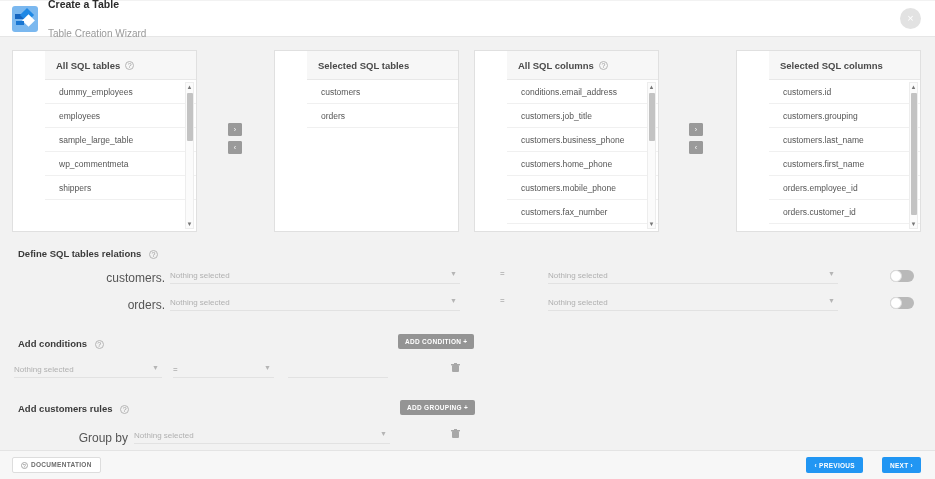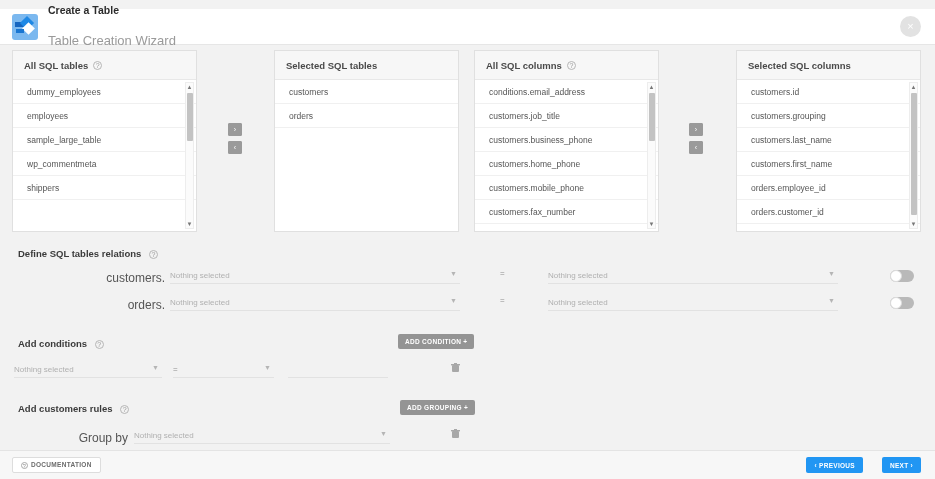--- a/index.html
+++ b/index.html
@@ -11,21 +11,21 @@
     overflow: hidden;
   }
   .app {
     position: relative;
     width: 935px; height: 479px;
     background: #f2f2f2;
   }
 
   
   .header {
-    position: absolute; left: 0; top: 9px;
+    position: absolute; left: 0; top: 1px;
     width: 935px; height: 36px;
     background: #ffffff;
     border-bottom: 1px solid #e6e6e6;
     display: flex; align-items: center;
   }
   .logo {
     margin-left: 12px;
     width: 26px; height: 26px;
     border-radius: 3px;
     background: #7bb8ef;
@@ -48,36 +48,36 @@
   }
   .logo .a4 {
     position: absolute; left: 4px; top: 15px;
     width: 8px; height: 4px; background: #1976d2;
   }
   .head-text { margin-left: 10px; line-height: 1.15; }
   .head-title {
     font-size: 10.5px; font-weight: bold; color: #2b2b2b;
   }
   .head-sub {
-    font-size: 13px; color: #9a9a9a; margin-top: 18px;
+    font-size: 10px; color: #9a9a9a; margin-top: 18px;
   }
   .close-btn {
     position: absolute; right: 14px; top: 7px;
     width: 21px; height: 21px; border-radius: 50%;
     background: #e2e2e2; color: #ffffff;
     font-size: 11px; line-height: 21px; text-align: center;
     cursor: pointer; user-select: none;
   }
 
   
   .panel {
     position: absolute; top: 50px; height: 182px;
     background: #ffffff;
     border: 1px solid #e0e0e0;
-    display: flex; flex-direction: column;
+    display: flex; flex-direction: column; padding-left: 32px;
   }
   .panel-head {
     height: 29px; flex: none;
     background: #f7f7f7;
     border-bottom: 1px solid #e8e8e8;
     display: flex; align-items: center;
     padding-left: 11px;
     font-size: 9.5px; color: #4a4a4a; font-weight: bold;
   }
   .qmark {

